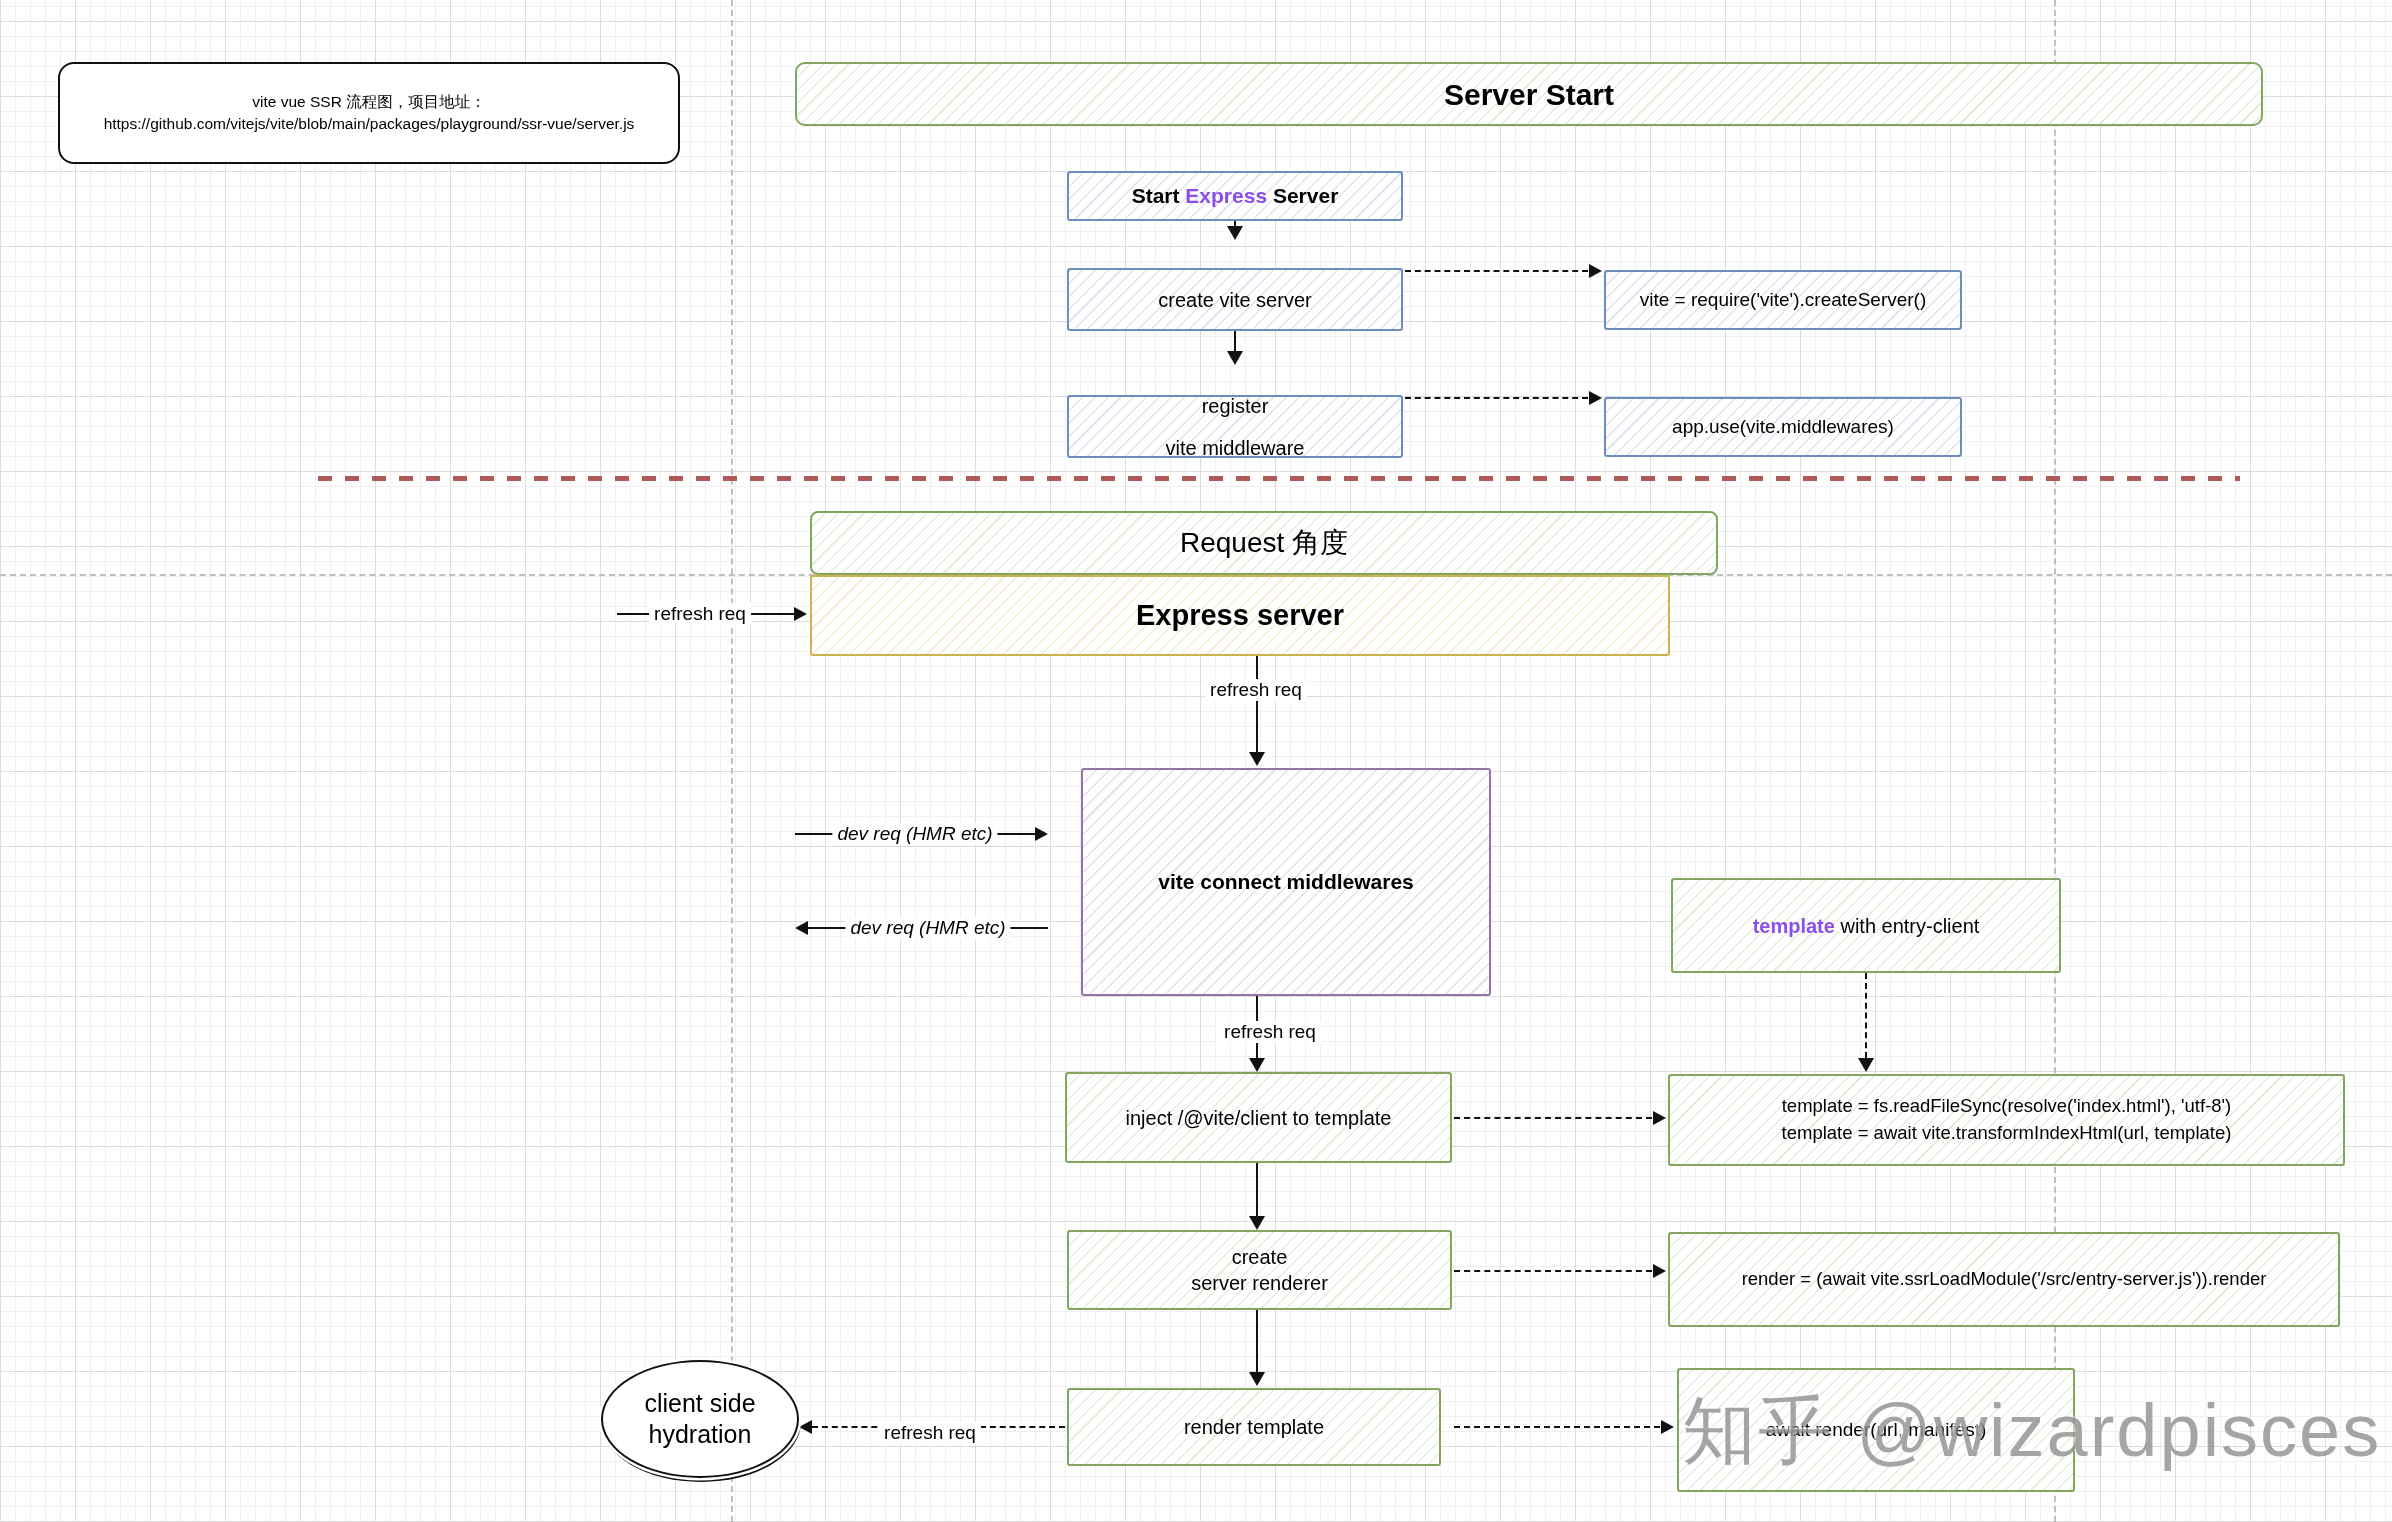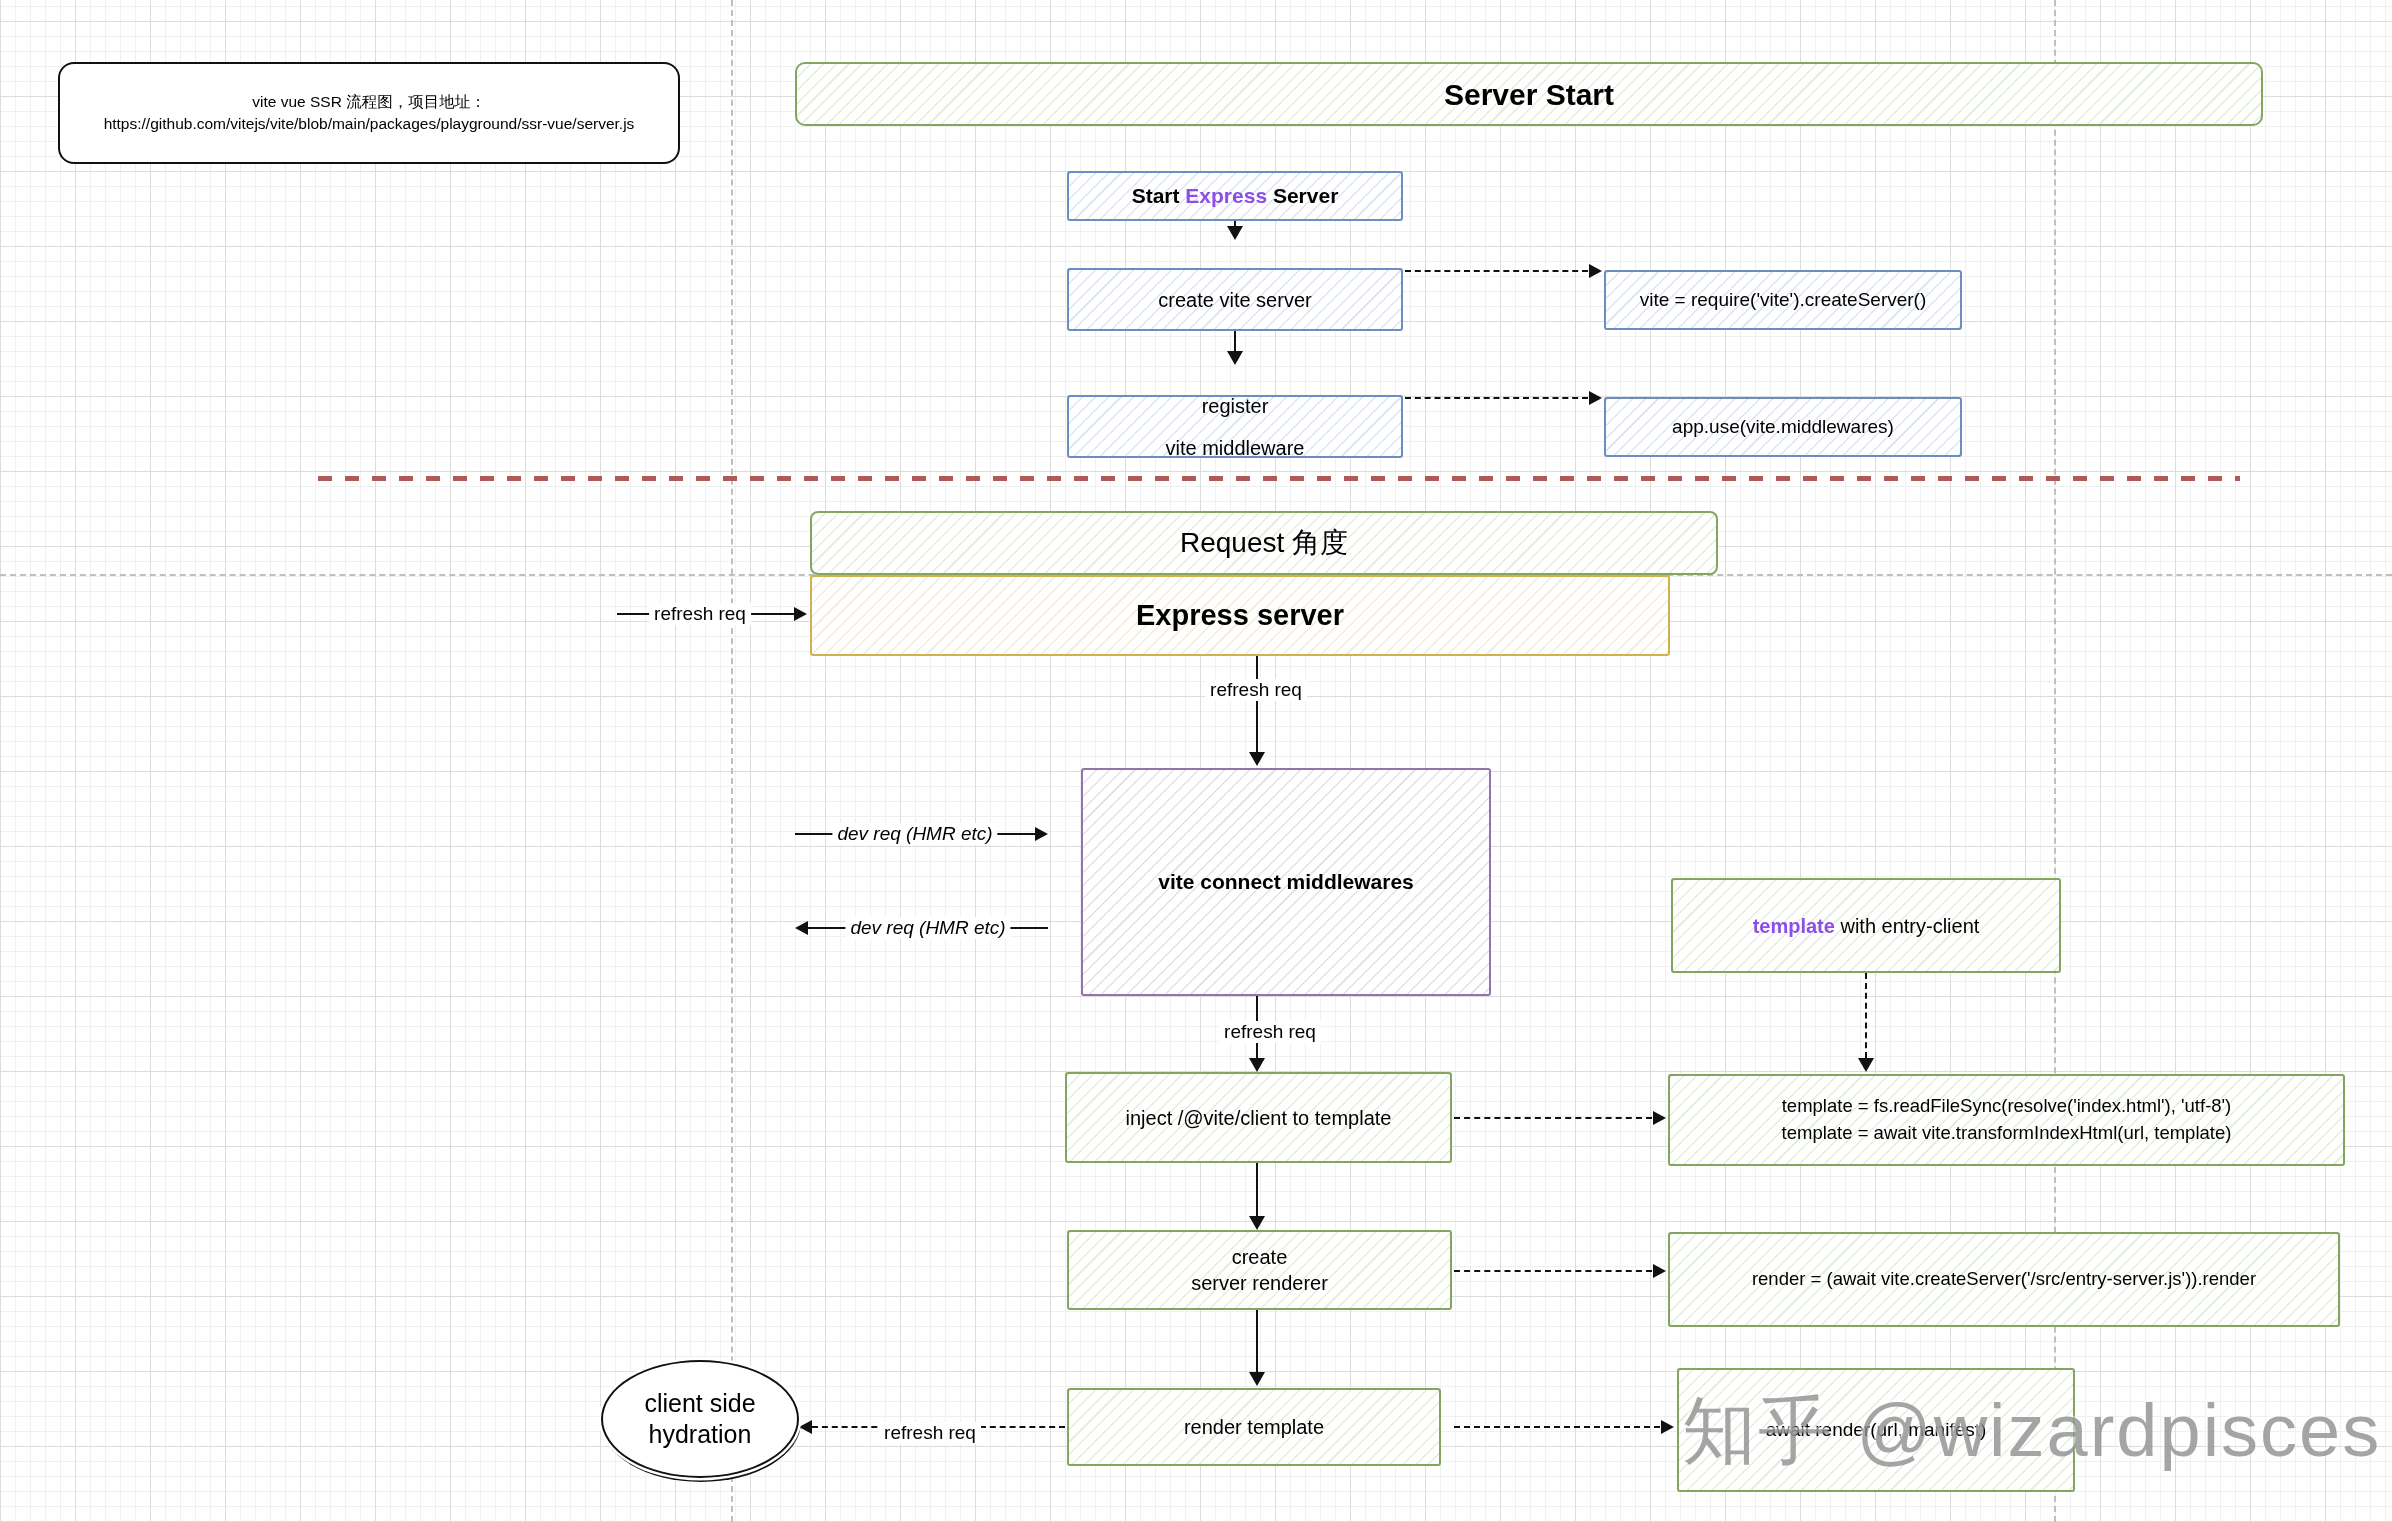--- a/index.html
+++ b/index.html
@@ -191,21 +191,21 @@
 
 <div class="box hatch-green" style="left:1067px; top:1230px; width:385px; height:80px;">
   <span>create</span>
   <span>server renderer</span>
 </div>
 
 <div class="hdash" style="left:1454px; top:1270px; width:198px;"></div>
 <div class="head-right" style="left:1653px; top:1264px;"></div>
 
 <div class="box hatch-green" style="left:1668px; top:1232px; width:672px; height:95px; font-size:18.5px;">
-  <span>render = (await vite.createServer('/src/entry-server.js')).render</span>
+  <span>render = (await vite.ssrLoadModule('/src/entry-server.js')).render</span>
 </div>
 
 <div class="vline" style="left:1256px; top:1310px; height:62px;"></div>
 <div class="head-down" style="left:1249px; top:1372px;"></div>
 
 <div class="box hatch-green" style="left:1067px; top:1388px; width:374px; height:78px;">
   <span>render template</span>
 </div>
 
 <div class="hdash" style="left:812px; top:1426px; width:253px;"></div>

